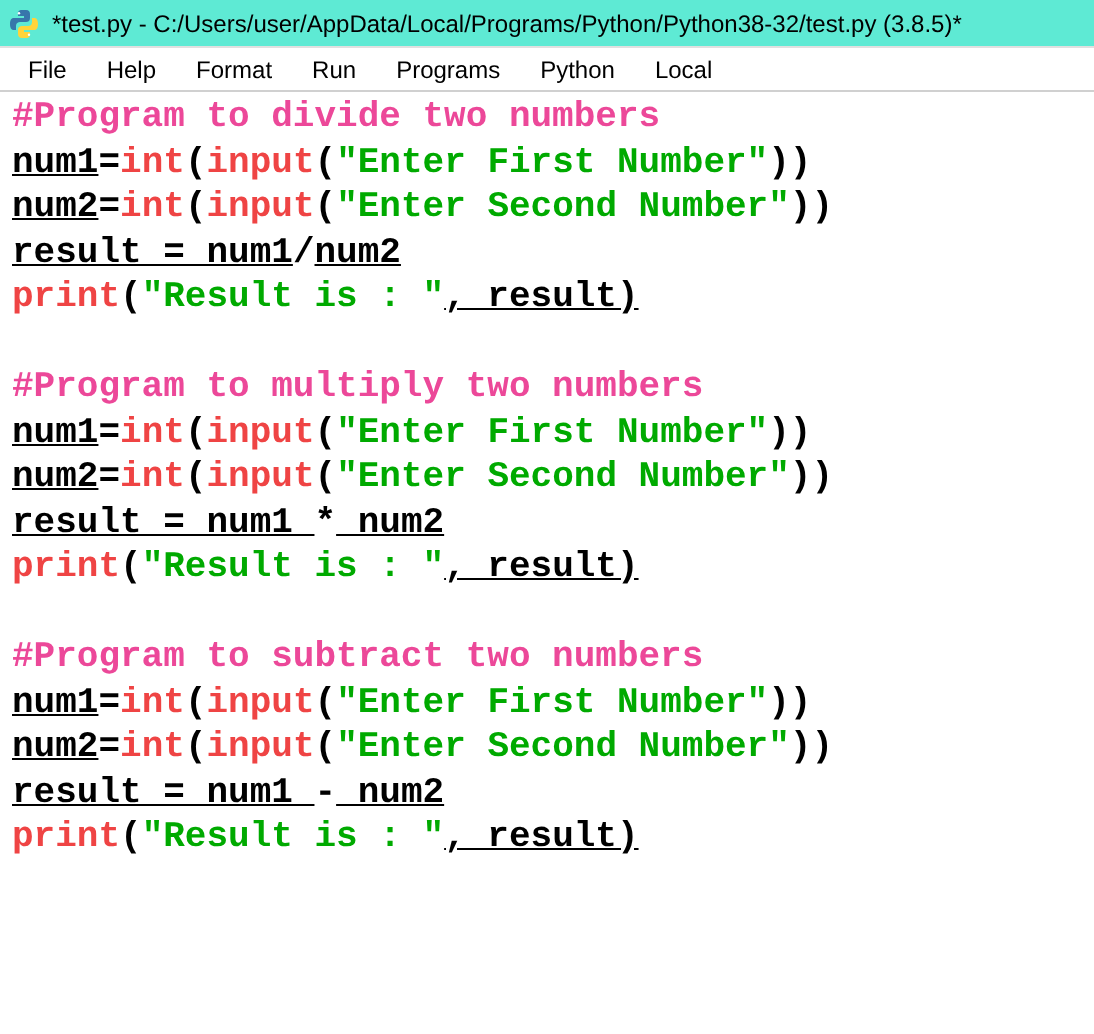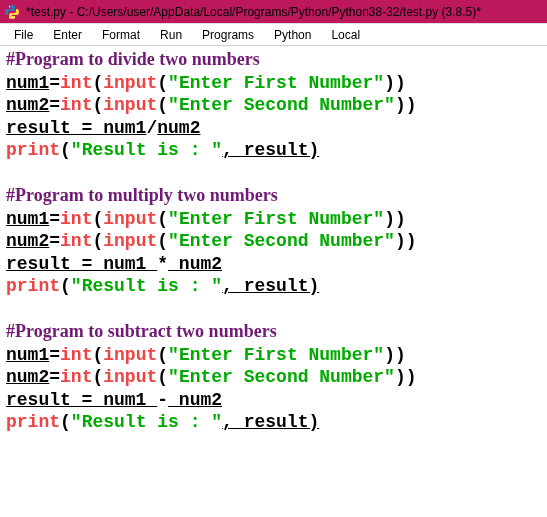--- a/index.html
+++ b/index.html
@@ -13,21 +13,21 @@
     overflow: hidden;
   }
   .titlebar {
     height: 24px;
     display: flex;
     align-items: center;
     padding: 0 4px;
     font-size: 12px;
     gap: 6px;
     border-bottom: 1px solid #e0e0e0;
-    background: #be185d;
+    background: #5eead4;
   }
   .titlebar .icon {
     width: 16px; height: 16px;
     display: inline-block;
   }
   .menubar {
     height: 22px;
     display: flex;
     align-items: center;
     padding: 0 4px;
@@ -42,21 +42,21 @@
   }
   .editor {
     padding: 2px 6px;
     font-family: "Courier New", monospace;
     font-size: 18px;
     font-weight: bold;
     line-height: 1.25;
     white-space: pre;
     color: #000;
   }
-  .tok-comment { color: #701a75; font-family: Liberation Serif, serif; }
+  .tok-comment { color: #ec4899; }
   .tok-def     { color: #000; text-decoration: underline; }
   .tok-op      { color: #000; }
   .tok-builtin { color: #ef4444; }
   .tok-string  { color: #00aa00; }
   .tok-punct   { color: #000; }
 </style>
 </head>
 <body>
 
 <div class="titlebar">
@@ -66,21 +66,21 @@
       <circle cx="5.5" cy="2.6" r="0.6" fill="#fff"></circle>
       <path d="M9 15c2 0 2-1.2 2-2v-1H8v-1h5c1.2 0 2-.8 2-3s-.8-3-2-3h-1v2c0 1.5-1 2-2 2H7c-1 0-2 .5-2 2v2c0 1 .5 2 2 2h2z" fill="#ffd43b"></path>
       <circle cx="10.5" cy="13.4" r="0.6" fill="#fff"></circle>
     </svg>
   </span>
   <span>*test.py - C:/Users/user/AppData/Local/Programs/Python/Python38-32/test.py (3.8.5)*</span>
 </div>
 
 <div class="menubar">
   <span class="menu-item">File</span>
-  <span class="menu-item">Enter</span>
+  <span class="menu-item">Help</span>
   <span class="menu-item">Format</span>
   <span class="menu-item">Run</span>
   <span class="menu-item">Programs</span>
   <span class="menu-item">Python</span>
   <span class="menu-item">Local</span>
 </div>
 
 <div class="editor" id="editor"><div><span class="tok-comment">#Program to divide two numbers</span></div><div><span class="tok-def">num1</span><span class="tok-op">=</span><span class="tok-builtin">int</span><span class="tok-punct">(</span><span class="tok-builtin">input</span><span class="tok-punct">(</span><span class="tok-string">"Enter First Number"</span><span class="tok-punct">))</span></div><div><span class="tok-def">num2</span><span class="tok-op">=</span><span class="tok-builtin">int</span><span class="tok-punct">(</span><span class="tok-builtin">input</span><span class="tok-punct">(</span><span class="tok-string">"Enter Second Number"</span><span class="tok-punct">))</span></div><div><span class="tok-def">result = num1</span><span class="tok-op">/</span><span class="tok-def">num2</span></div><div><span class="tok-builtin">print</span><span class="tok-punct">(</span><span class="tok-string">"Result is : "</span><span class="tok-def">, result)</span></div><div>&nbsp;</div><div><span class="tok-comment">#Program to multiply two numbers</span></div><div><span class="tok-def">num1</span><span class="tok-op">=</span><span class="tok-builtin">int</span><span class="tok-punct">(</span><span class="tok-builtin">input</span><span class="tok-punct">(</span><span class="tok-string">"Enter First Number"</span><span class="tok-punct">))</span></div><div><span class="tok-def">num2</span><span class="tok-op">=</span><span class="tok-builtin">int</span><span class="tok-punct">(</span><span class="tok-builtin">input</span><span class="tok-punct">(</span><span class="tok-string">"Enter Second Number"</span><span class="tok-punct">))</span></div><div><span class="tok-def">result = num1 </span><span class="tok-op">*</span><span class="tok-def"> num2</span></div><div><span class="tok-builtin">print</span><span class="tok-punct">(</span><span class="tok-string">"Result is : "</span><span class="tok-def">, result)</span></div><div>&nbsp;</div><div><span class="tok-comment">#Program to subtract two numbers</span></div><div><span class="tok-def">num1</span><span class="tok-op">=</span><span class="tok-builtin">int</span><span class="tok-punct">(</span><span class="tok-builtin">input</span><span class="tok-punct">(</span><span class="tok-string">"Enter First Number"</span><span class="tok-punct">))</span></div><div><span class="tok-def">num2</span><span class="tok-op">=</span><span class="tok-builtin">int</span><span class="tok-punct">(</span><span class="tok-builtin">input</span><span class="tok-punct">(</span><span class="tok-string">"Enter Second Number"</span><span class="tok-punct">))</span></div><div><span class="tok-def">result = num1 </span><span class="tok-op">-</span><span class="tok-def"> num2</span></div><div><span class="tok-builtin">print</span><span class="tok-punct">(</span><span class="tok-string">"Result is : "</span><span class="tok-def">, result)</span></div></div>
 
 </body></html>

